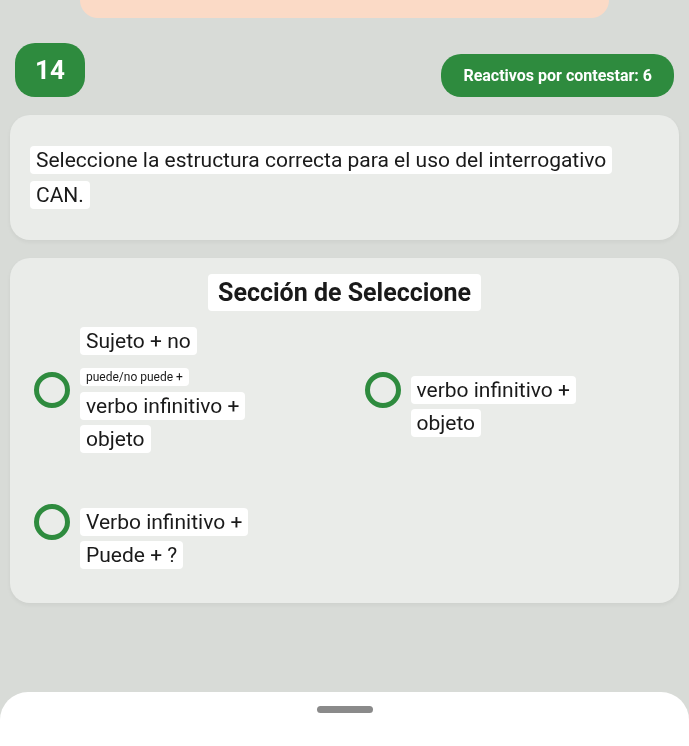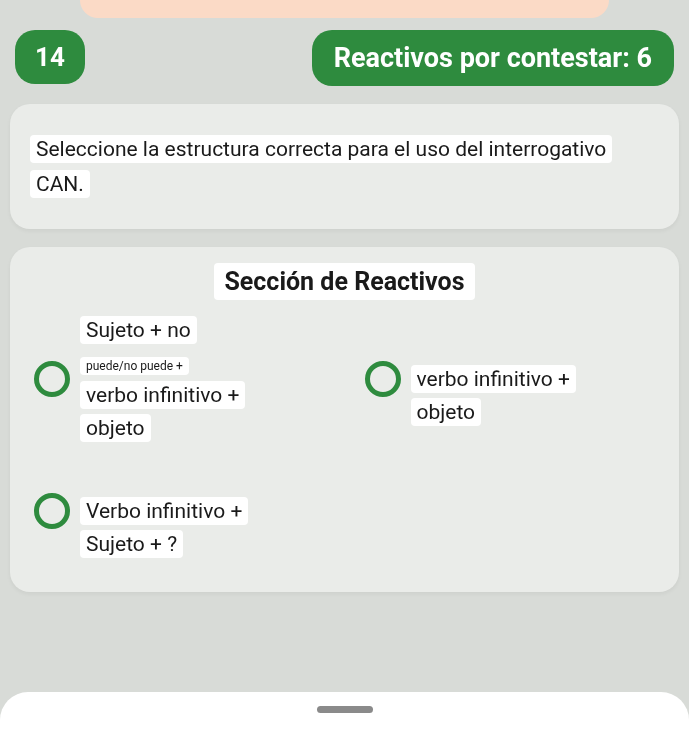--- a/index.html
+++ b/index.html
@@ -24,38 +24,38 @@
     .top-orange-bar {
       background: #ffd9c4;
       border-radius: 0 0 24px 24px;
       height: 18px;
       margin: 0 80px;
       opacity: 0.9;
     }
     .header-row {
       display: flex;
       justify-content: space-between;
-      align-items: flex-start;
-      padding: 12px 15px 0 15px;
+      align-items: flex-end;
+      padding: 25px 15px 0 15px;
       gap: 10px;
     }
     .question-number {
       background: #2e8b3e;
       color: white;
       font-size: 26px;
       font-weight: 700;
       padding: 12px 20px;
       border-radius: 20px;
       min-width: 62px;
       text-align: center;
     }
     .remaining-counter {
       background: #2e8b3e;
       color: white;
-      font-size: 27px;
+      font-size: 16px;
       font-weight: 700;
       padding: 12px 22px;
       border-radius: 20px;
       margin-left: 6px;
     }
     .question-card {
       background: #eaece9;
       border-radius: 20px;
       margin: 18px 10px;
       padding: 28px 20px;
@@ -156,21 +156,21 @@
     <div class="question-number">14</div>
     <div class="remaining-counter">Reactivos por contestar: 6</div>
   </div>
 
   <div class="question-card">
     <span class="question-text">Seleccione la estructura correcta para el uso del interrogativo CAN.</span>
   </div>
 
   <div class="answers-card">
     <div class="answers-title">
-      <span>Sección de Reactivos</span>
+      <span>Sección de Seleccione</span>
     </div>
 
     <div class="options-grid">
       <div class="option">
         <div class="radio-circle"></div>
         <div class="option-text">
           <span>Sujeto + no</span><br>
           <span class="small-text">puede/no puede +</span><br>
           <span>verbo infinitivo +</span><br>
           <span>objeto</span>
@@ -184,21 +184,21 @@
           <span>verbo infinitivo +</span><br>
           <span>objeto</span>
         </div>
       </div>
 
       <div class="option option-full">
         <div class="radio-circle"></div>
         <div class="option-text">
           <br>
           <span>Verbo infinitivo +</span><br>
-          <span>Sujeto + ?</span>
+          <span>Puede + ?</span>
         </div>
       </div>
     </div>
   </div>
 
   <div class="bottom-sheet">
     <div class="drag-handle"></div>
   </div>
 </div>
 

